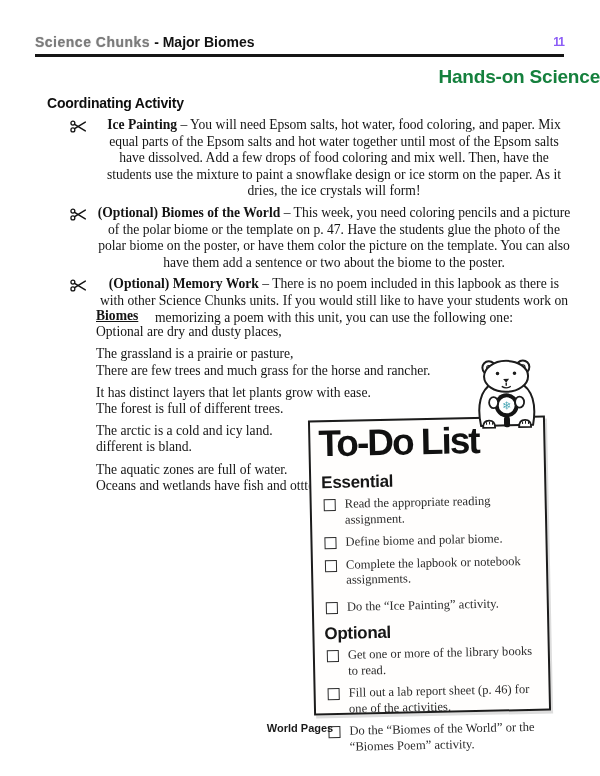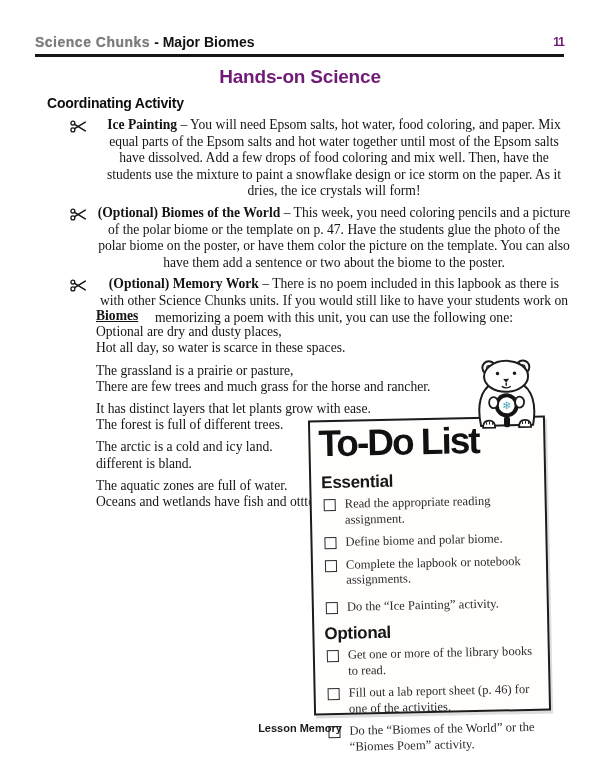--- a/index.html
+++ b/index.html
@@ -10,26 +10,26 @@
   }
   
   .header{
     position:absolute;left:35px;right:36px;top:34px;
     border-bottom:3px solid #151515;padding-bottom:4px;
     display:flex;justify-content:space-between;align-items:center;
     font-family:"Liberation Sans", sans-serif;font-weight:bold;font-size:14px;
   }
   .brand{color:#7b7b7b;letter-spacing:.5px;text-shadow:0 0 1px #a8a8a8;}
   .brand-suffix{color:#121212;margin-left:4px;}
-  .page-num{font-size:12px;letter-spacing:-1px;color:#701a75;}
+  .page-num{font-size:12px;letter-spacing:-1px;color:#8b5cf6;}
   
   .h1{
-    position:absolute;left:0;right:0;top:66px;text-align:center;
+    position:absolute;left:0;right:0;top:66px;text-align:right;
     font-family:"Liberation Sans", sans-serif;font-weight:bold;font-size:19px;
-    letter-spacing:-0.2px;color:#701a75;
+    letter-spacing:-0.2px;color:#15803d;
   }
   .h2{
     position:absolute;left:47px;top:95px;
     font-family:"Liberation Sans", sans-serif;font-weight:bold;font-size:14px;
     letter-spacing:-0.2px;color:#0f0f0f;
   }
   
   .activities{position:absolute;left:70px;top:117px;width:502px;}
   .activity{display:flex;margin-bottom:5px;}
   .scissors{flex:0 0 26px;padding-top:1px;}
@@ -124,21 +124,20 @@
         </svg>
       </span>
       <span class="activity-text"><span class="activity-title">(Optional) Memory Work</span> <span>– There is no poem included in this lapbook as there is with other Science Chunks units. If you would still like to have your students work on memorizing a poem with this unit, you can use the following one:</span></span>
     </div>
   </div>
 
   <div class="poem">
     <div class="poem-title">Biomes</div>
     <div class="stanza">
       <div class="poem-line">Optional are dry and dusty places,</div>
-      <div class="poem-line">Hot all day, so water is scarce in these spaces.</div>
     </div>
     <div class="stanza">
       <div class="poem-line">The grassland is a prairie or pasture,</div>
       <div class="poem-line">There are few trees and much grass for the horse and rancher.</div>
     </div>
     <div class="stanza">
       <div class="poem-line">It has distinct layers that let plants grow with ease.</div>
       <div class="poem-line">The forest is full of different trees.</div>
     </div>
     <div class="stanza">
@@ -221,15 +220,15 @@
         <span class="checkbox"></span>
         <span class="todo-item-text">Fill out a lab report sheet (p. 46) for one of the activities.</span>
       </div>
       <div class="todo-item">
         <span class="checkbox"></span>
         <span class="todo-item-text">Do the “Biomes of the World” or the “Biomes Poem” activity.</span>
       </div>
     </div>
   </div>
 
-  <div class="footer">Lesson Memory</div>
+  <div class="footer">World Pages</div>
 
 </div>
 
 </body></html>

